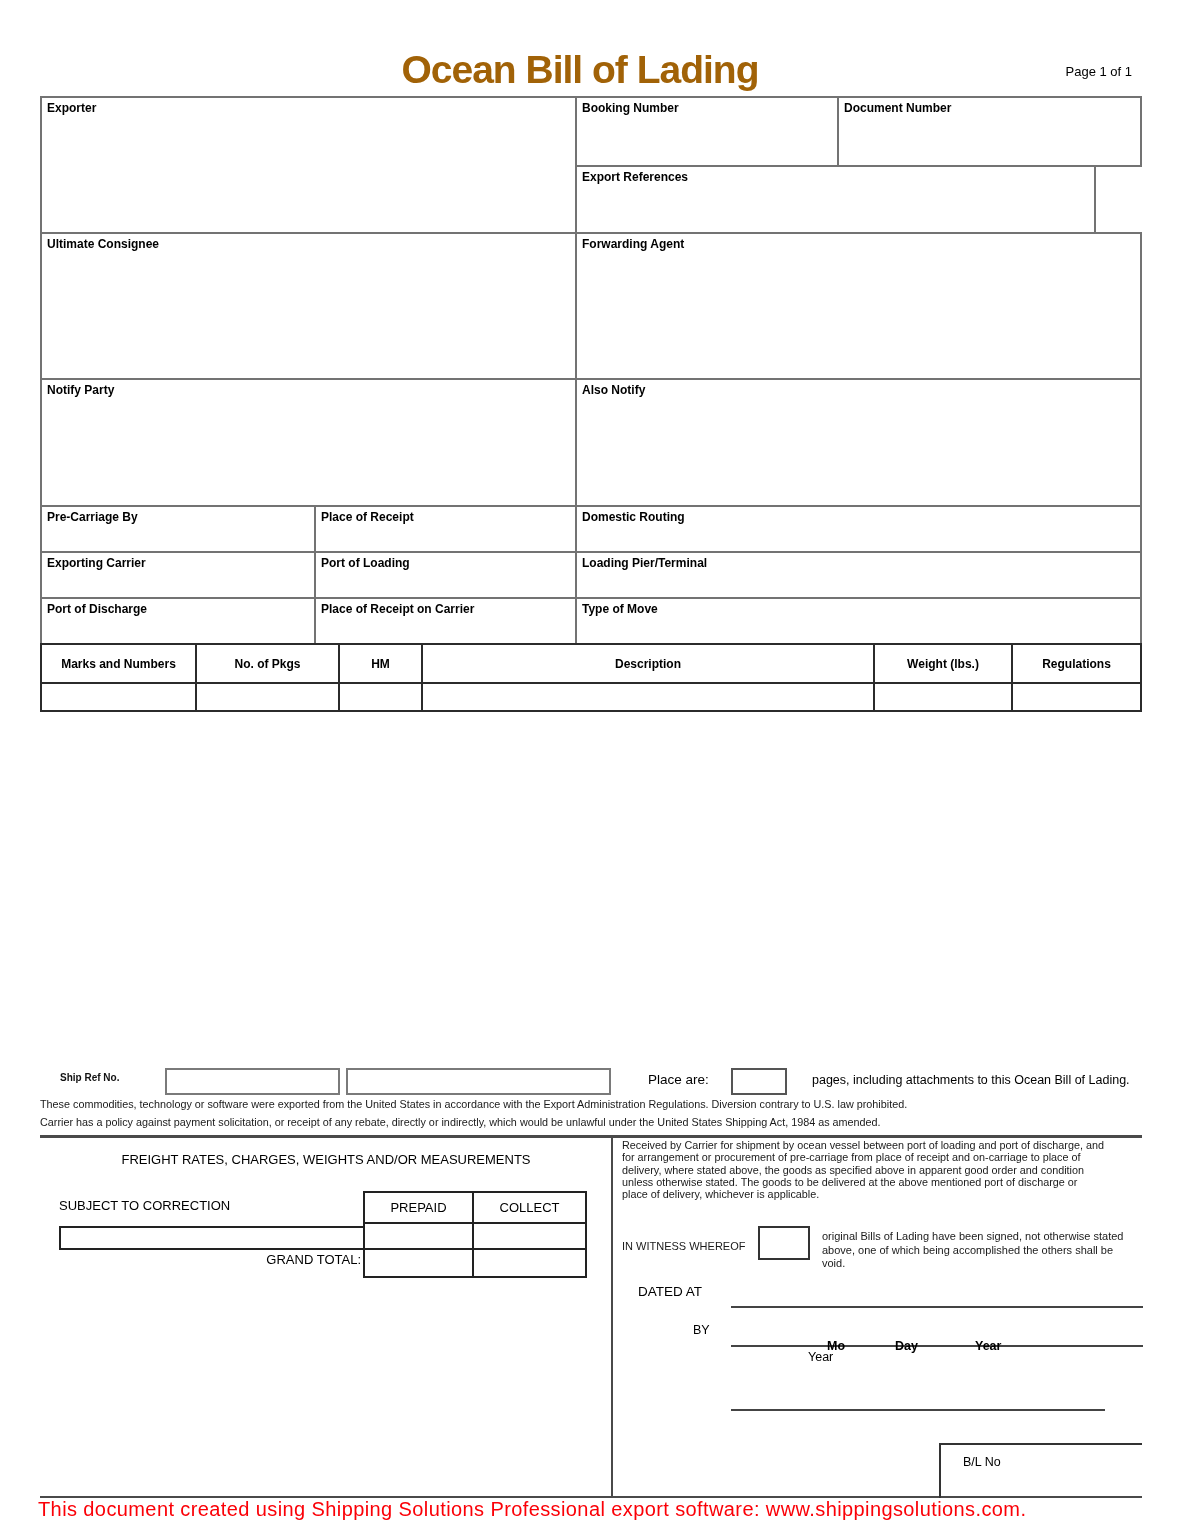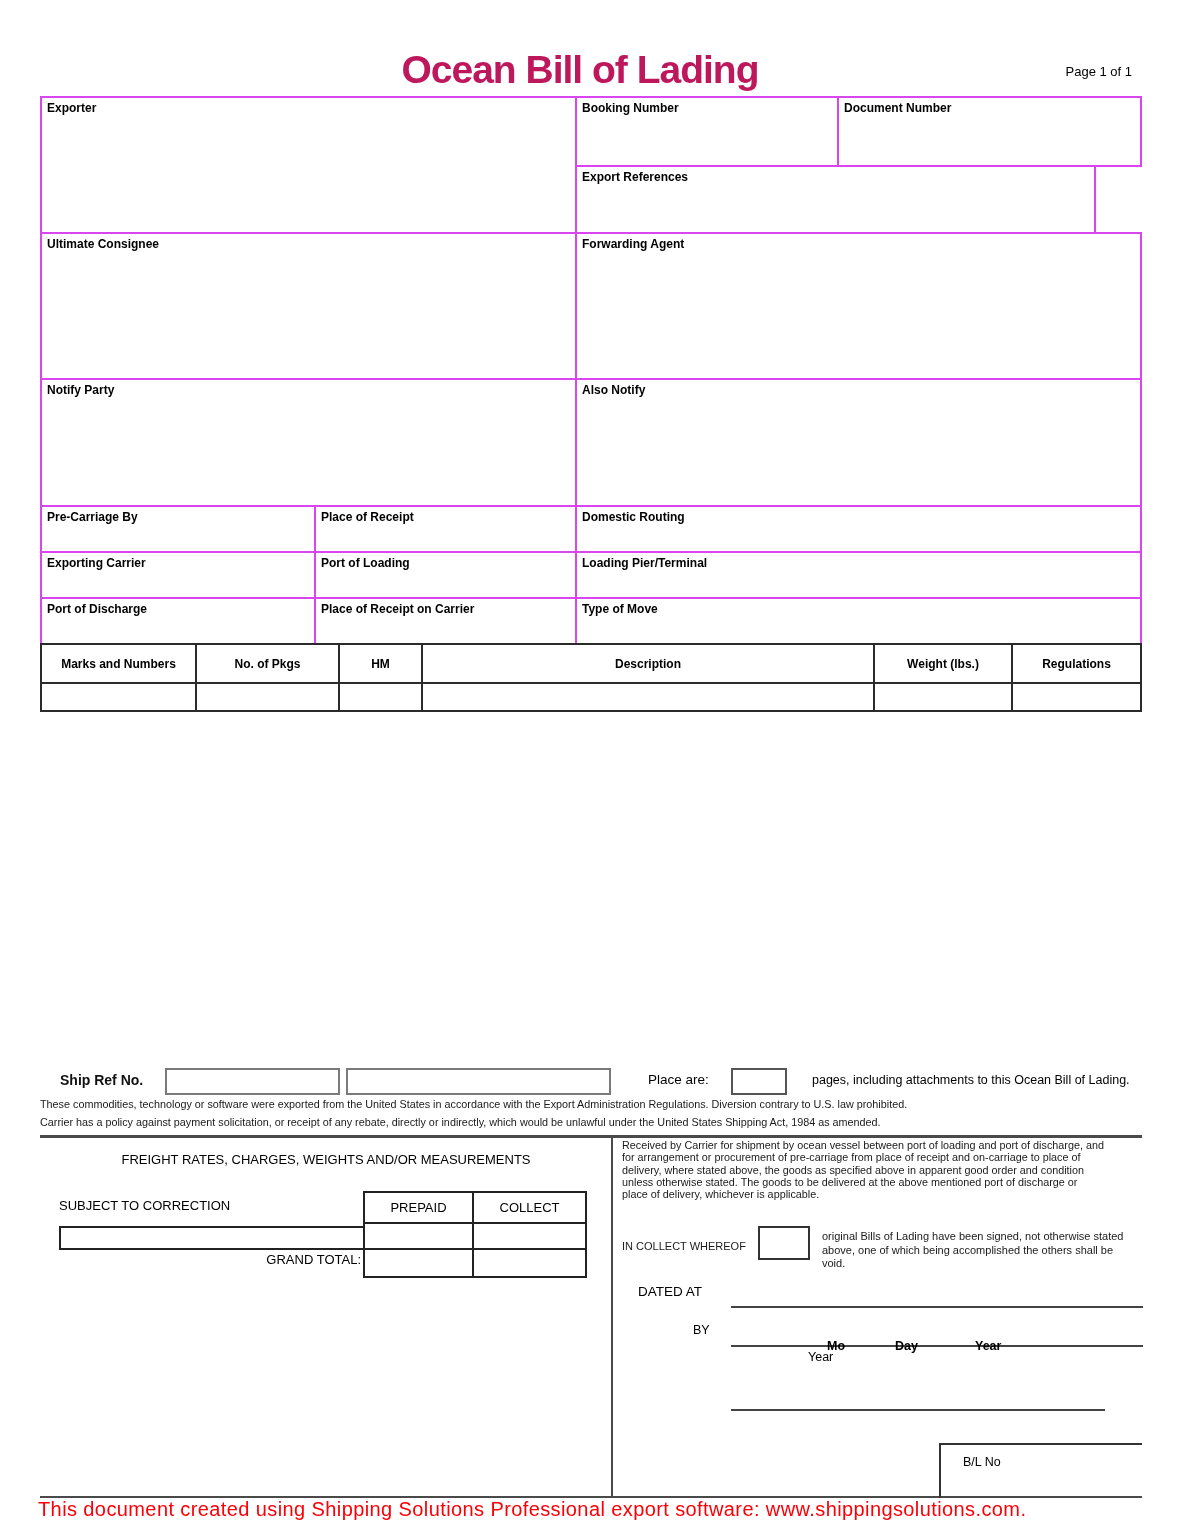--- a/index.html
+++ b/index.html
@@ -4,37 +4,37 @@
 <style>
   * { margin:0; padding:0; box-sizing:border-box; }
   html,body { background:#ffffff; }
   .page {
     position:relative; width:1188px; height:1536px; background:#fff;
     font-family:"Liberation Sans", sans-serif; color:#111;
     outline:1px solid #d8d8d8; overflow:hidden;
   }
   .title {
     position:absolute; left:40px; top:48px; width:1080px; text-align:center;
-    font-size:39px; font-weight:bold; letter-spacing:-1px; color:#be185d;
+    font-size:39px; font-weight:bold; letter-spacing:-1px; color:#a16207;
   }
   .pagenum { position:absolute; right:56px; top:64px; font-size:13px; color:#000; }
 
   .cell {
-    position:absolute; border:2px solid #d946ef; background:#fff;
+    position:absolute; border:2px solid #737373; background:#fff;
     padding:3px 5px;
   }
   .lbl { font-size:12px; font-weight:bold; color:#000; display:block; }
   .th {
     position:absolute; border:2px solid #2b2b2b; background:#fff;
     display:flex; align-items:center; justify-content:center;
     font-size:12px; font-weight:bold; color:#000; text-align:center;
   }
   .td { position:absolute; border:2px solid #2b2b2b; background:#fff; }
 
-  .shipref-label { position:absolute; left:60px; top:1072px; font-size:14px; font-weight:bold; }
+  .shipref-label { position:absolute; left:60px; top:1072px; font-size:10px; font-weight:bold; }
   .refbox { position:absolute; border:2px solid #7a7a7a; background:#fff; }
   .plain { position:absolute; font-size:13.5px; color:#000; }
   .smallnote { position:absolute; font-size:10.8px; color:#1a1a1a; white-space:nowrap; }
 
   .rule-h { position:absolute; border-top:3px solid #4a4a4a; }
   .rule-h-thin { position:absolute; border-top:2px solid #4a4a4a; }
   .rule-v { position:absolute; border-left:2px solid #4a4a4a; }
 
   .freight-heading { position:absolute; left:40px; top:1152px; width:572px; text-align:center; font-size:13px; color:#000; }
   .subject { position:absolute; left:59px; top:1198px; width:304px; text-align:left; font-size:13px; color:#000; }
@@ -146,21 +146,21 @@
   <div class="fcell" style="left:363px;top:1191px;width:111px;height:33px">PREPAID</div>
   <div class="fcell" style="left:472px;top:1191px;width:115px;height:33px">COLLECT</div>
   <div class="fcell" style="left:59px;top:1226px;width:306px;height:24px"></div>
   <div class="fcell" style="left:363px;top:1222px;width:111px;height:28px"></div>
   <div class="fcell" style="left:472px;top:1222px;width:115px;height:28px"></div>
   <div class="grand-total">GRAND TOTAL:</div>
   <div class="fcell" style="left:363px;top:1248px;width:111px;height:30px"></div>
   <div class="fcell" style="left:472px;top:1248px;width:115px;height:30px"></div>
 
   <div class="para">Received by Carrier for shipment by ocean vessel between port of loading and port of discharge, and for arrangement or procurement of pre-carriage from place of receipt and on-carriage to place of delivery, where stated above, the goods as specified above in apparent good order and condition unless otherwise stated. The goods to be delivered at the above mentioned port of discharge or place of delivery, whichever is applicable.</div>
-  <div class="witness-label">IN COLLECT WHEREOF</div>
+  <div class="witness-label">IN WITNESS WHEREOF</div>
   <div class="witness-box"></div>
   <div class="witness-note">original Bills of Lading have been signed, not otherwise stated above, one of which being accomplished the others shall be void.</div>
 
   <div class="datedat">DATED AT</div>
   <div class="sigline" style="left:731px;top:1290px;width:412px;height:18px"></div>
   <div class="byl">BY</div>
   <div class="sigline" style="left:731px;top:1329px;width:412px;height:18px"></div>
   <div class="agent">Year</div>
   <div class="sigline" style="left:731px;top:1393px;width:374px;height:18px"></div>
   <div class="dateunit" style="left:827px">Mo</div>

